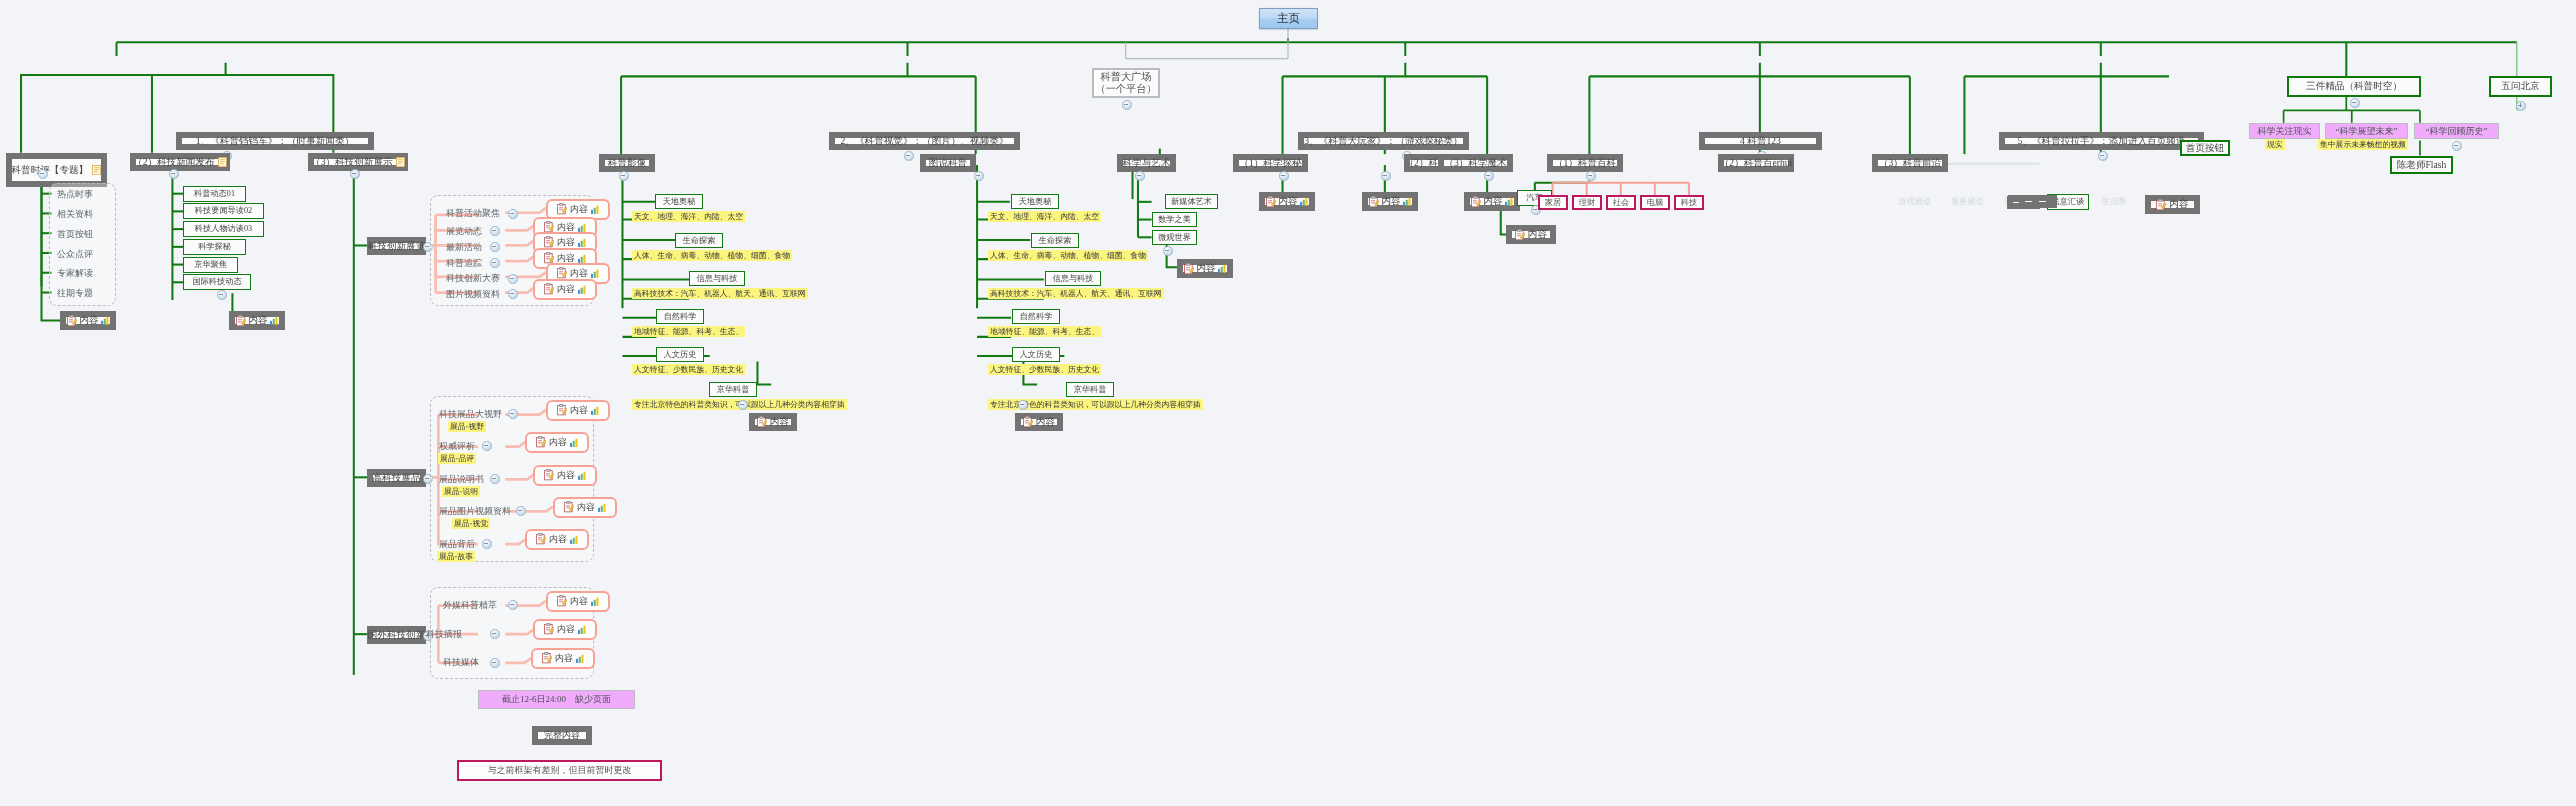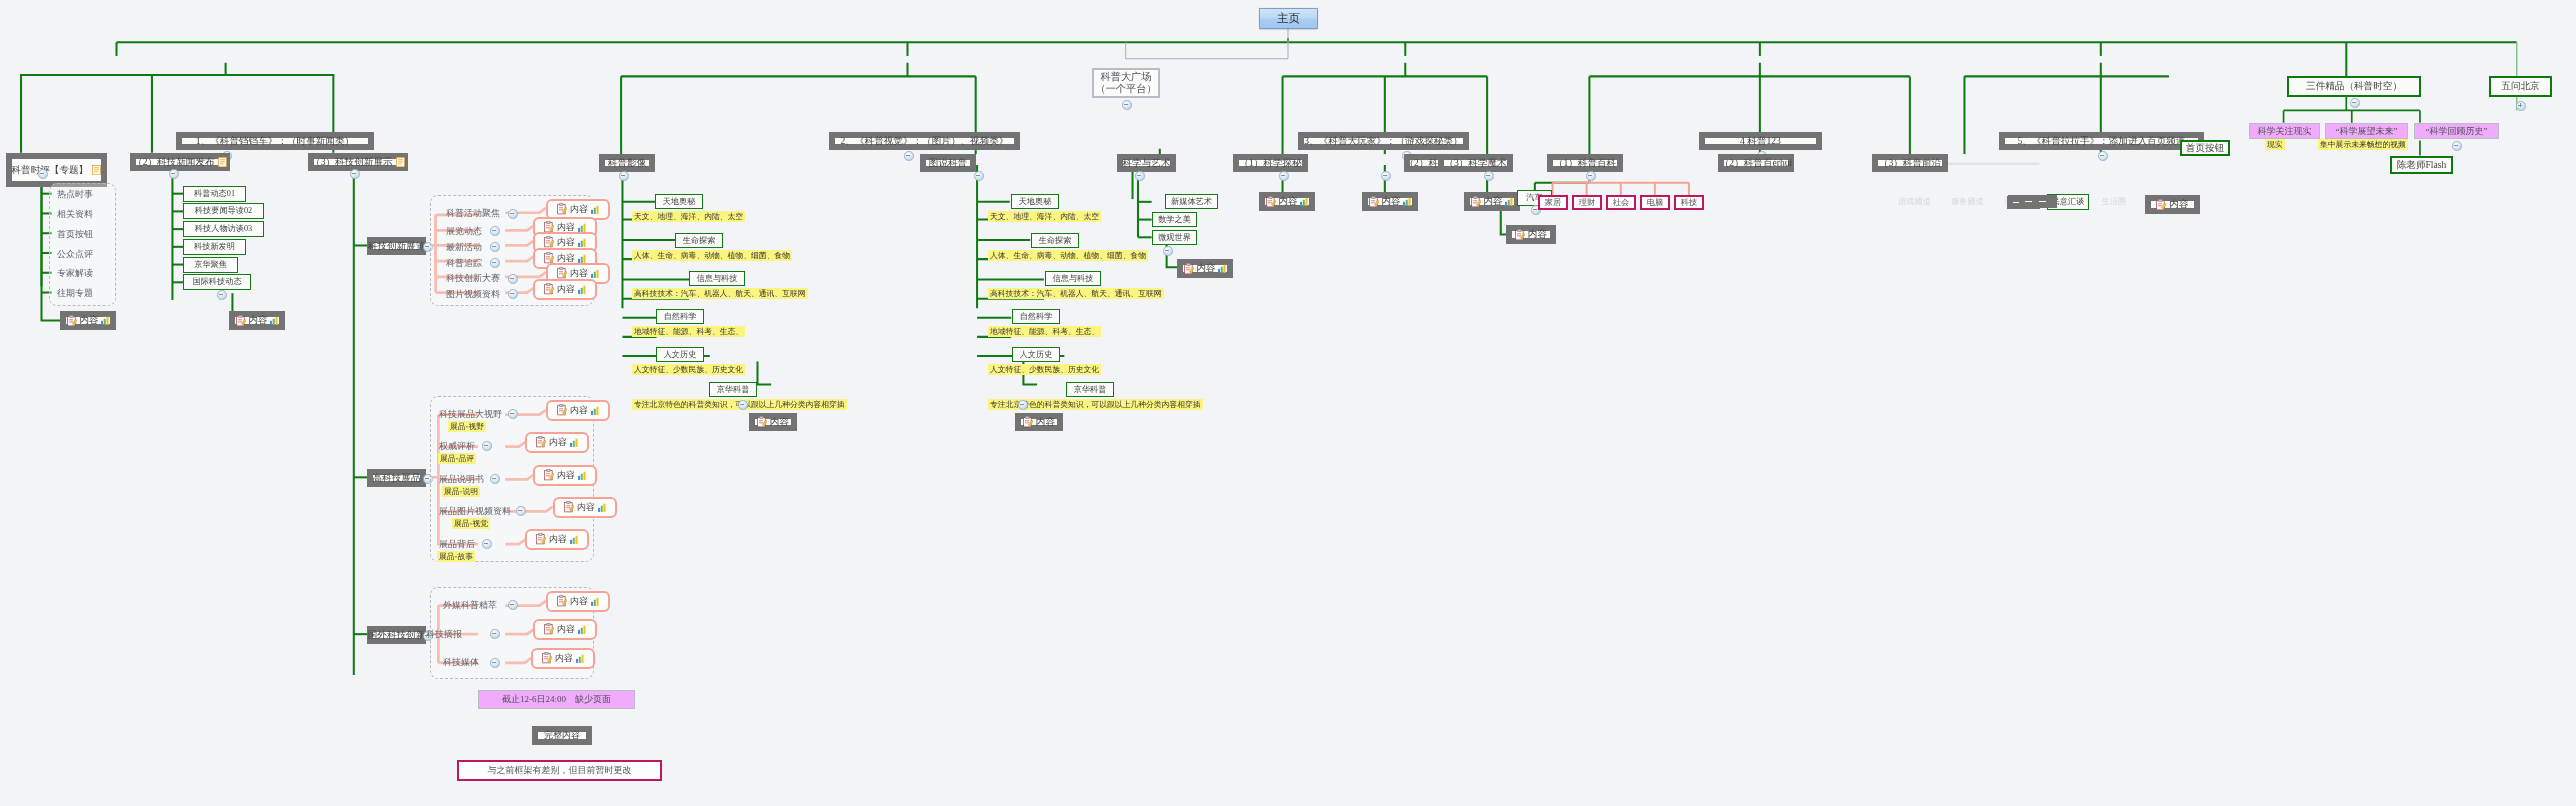--- a/index.html
+++ b/index.html
@@ -379,21 +379,21 @@
   <div class="node n-green-sm" style="left:183px;top:186px;width:63px;height:15.7px;">
     <span>科普动态01</span>
     </div>
   <div class="node n-green-sm" style="left:183px;top:203px;width:81px;height:15.7px;">
     <span>科技要闻导读02</span>
     </div>
   <div class="node n-green-sm" style="left:183px;top:221px;width:81px;height:15.7px;">
     <span>科技人物访谈03</span>
     </div>
   <div class="node n-green-sm" style="left:183px;top:239px;width:63px;height:15.7px;">
-    <span>科技新发明</span>
+    <span>科学探秘</span>
     </div>
   <div class="node n-green-sm" style="left:183px;top:257px;width:55px;height:15.7px;">
     <span>京华聚焦</span>
     </div>
   <div class="node n-green-sm" style="left:183px;top:274px;width:68px;height:15.7px;">
     <span>国际科技动态</span>
     </div>
   <div class="collapse" style="left:217px;top:290px;"></div>
 
   <div class="node n-green content-node" style="left:229px;top:311px;width:56px;height:19px;">

